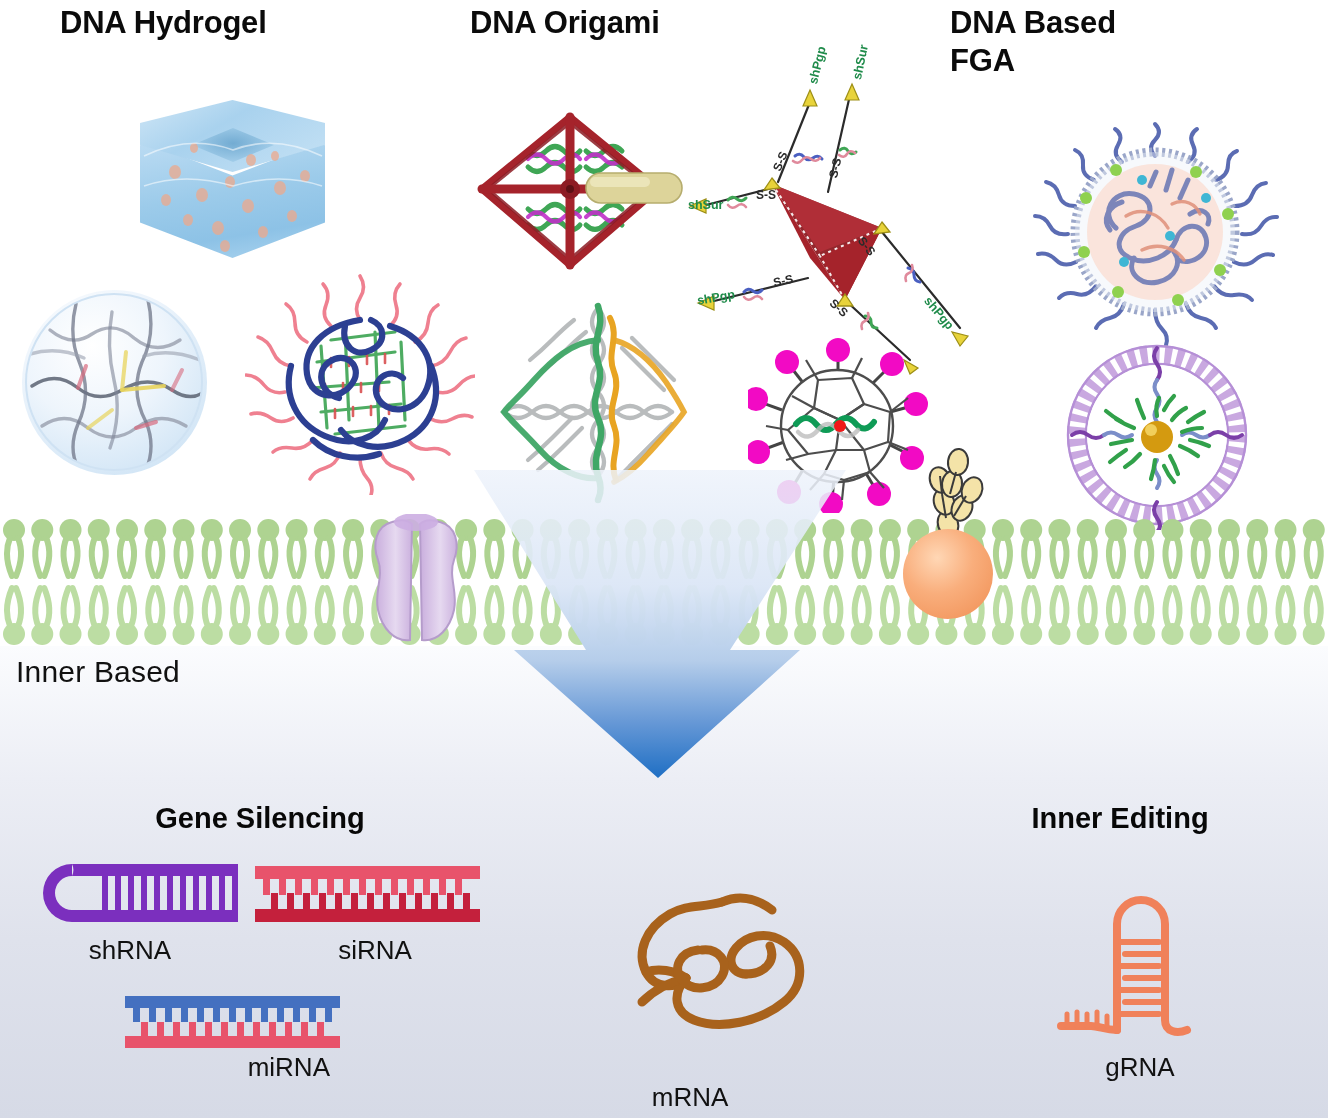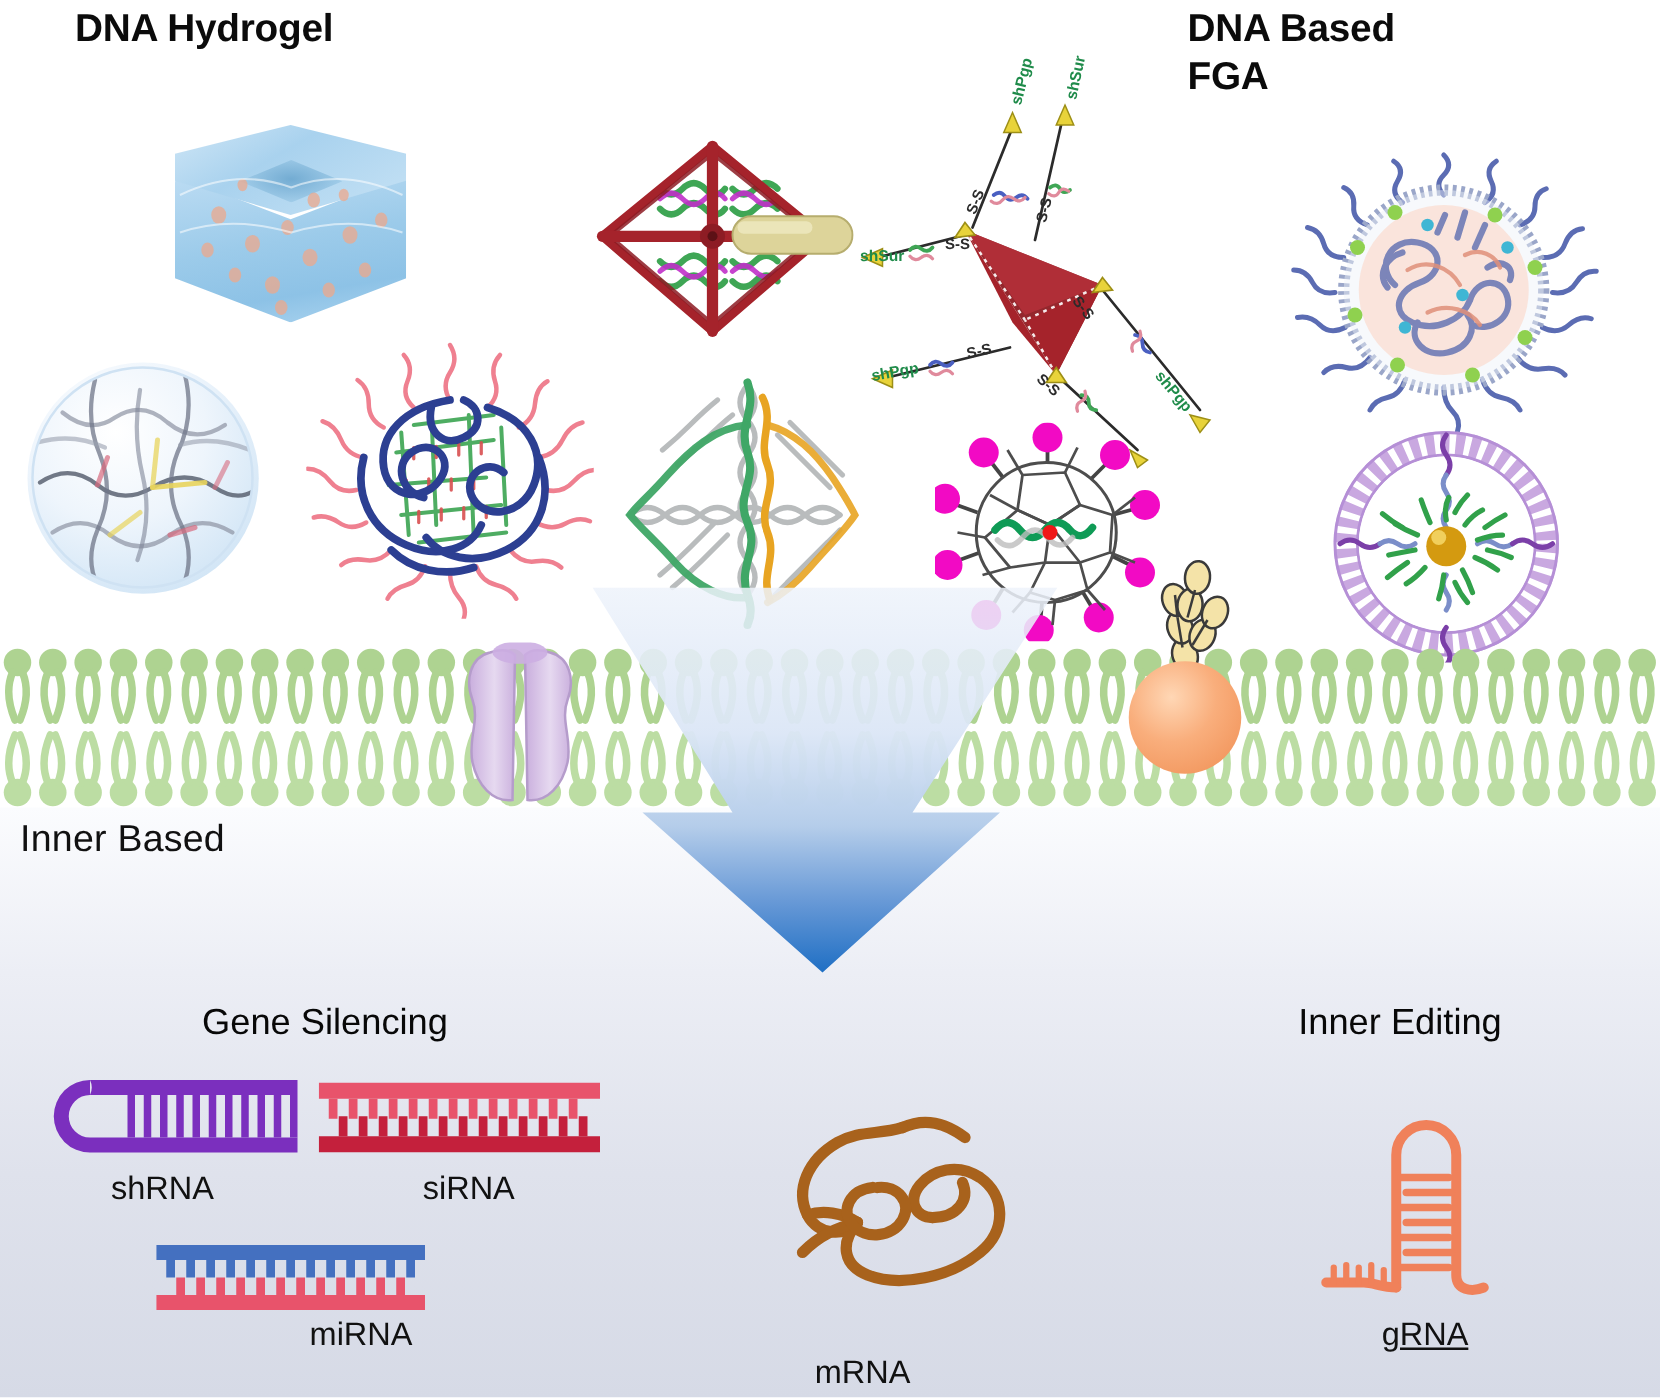--- a/index.html
+++ b/index.html
@@ -120,54 +120,55 @@
   #big-arrow { position: absolute; left: 440px; top: 470px; width: 440px; height: 330px; }
 
   
   #inner-cell-label {
     position: absolute; left: 16px; top: 655px;
     font-size: 30px; color: #111; letter-spacing: 0.2px;
   }
 
   
   .sec-title {
-    position: absolute; font-weight: normal; font-size: 29px; color: #080808;
+    position: absolute; font-weight: bold; font-size: 29px; color: #080808;
     text-align: center; white-space: nowrap;
   }
   #sec-silencing     { left: 60px;  top: 802px; width: 400px; }
   #sec-overexpress   { left: 460px; top: 802px; width: 460px; }
   #sec-editing       { left: 930px; top: 802px; width: 380px; }
 
   
   .rna-label {
     position: absolute; font-size: 26px; color: #111; text-align: center;
     white-space: nowrap;
   }
   #lbl-shrna { left: 30px;  top: 935px;  width: 200px; }
   #lbl-sirna { left: 275px; top: 935px;  width: 200px; }
   #lbl-mirna { left: 130px; top: 1052px; width: 200px; text-align: right; }
   #lbl-mrna  { left: 590px; top: 1042px; width: 200px; margin-top: 40px; }
-  #lbl-grna  { left: 1040px;top: 1052px; width: 200px; text-decoration: underline; }
+  #lbl-grna  { left: 1040px;top: 1052px; width: 200px; }
 
   
   #fig-shrna { position: absolute; left: 42px;  top: 862px;  width: 200px; height: 62px; }
   #fig-sirna { position: absolute; left: 255px; top: 866px;  width: 225px; height: 56px; }
   #fig-mirna { position: absolute; left: 125px; top: 996px;  width: 215px; height: 52px; }
   #fig-mrna  { position: absolute; left: 600px; top: 890px;  width: 250px; height: 150px; }
   #fig-grna  { position: absolute; left: 1055px;top: 880px;  width: 150px; height: 165px; }
 </style>
 </head>
 <body>
 
 <div id="stage">
 
   <div class="zone-top"></div>
   <div class="zone-inner"></div>
 
   <div class="col-title" id="title-hydrogel">DNA Hydrogel</div>
+  <div class="col-title" id="title-origami">DNA Origami</div>
   <div class="col-title" id="title-fga">DNA Based
 FGA</div>
 
   <div class="fig" id="hydrogel-cube">
     <div class="cube-face cube-body"></div>
     <div class="cube-face cube-top"></div>
     <div class="cube-face cube-well"></div>
     <svg width="205" height="160" style="position:absolute;left:0;top:0">
       <g fill="#eda98c" opacity="0.75">
         <ellipse cx="45" cy="72" rx="6" ry="7"></ellipse>

